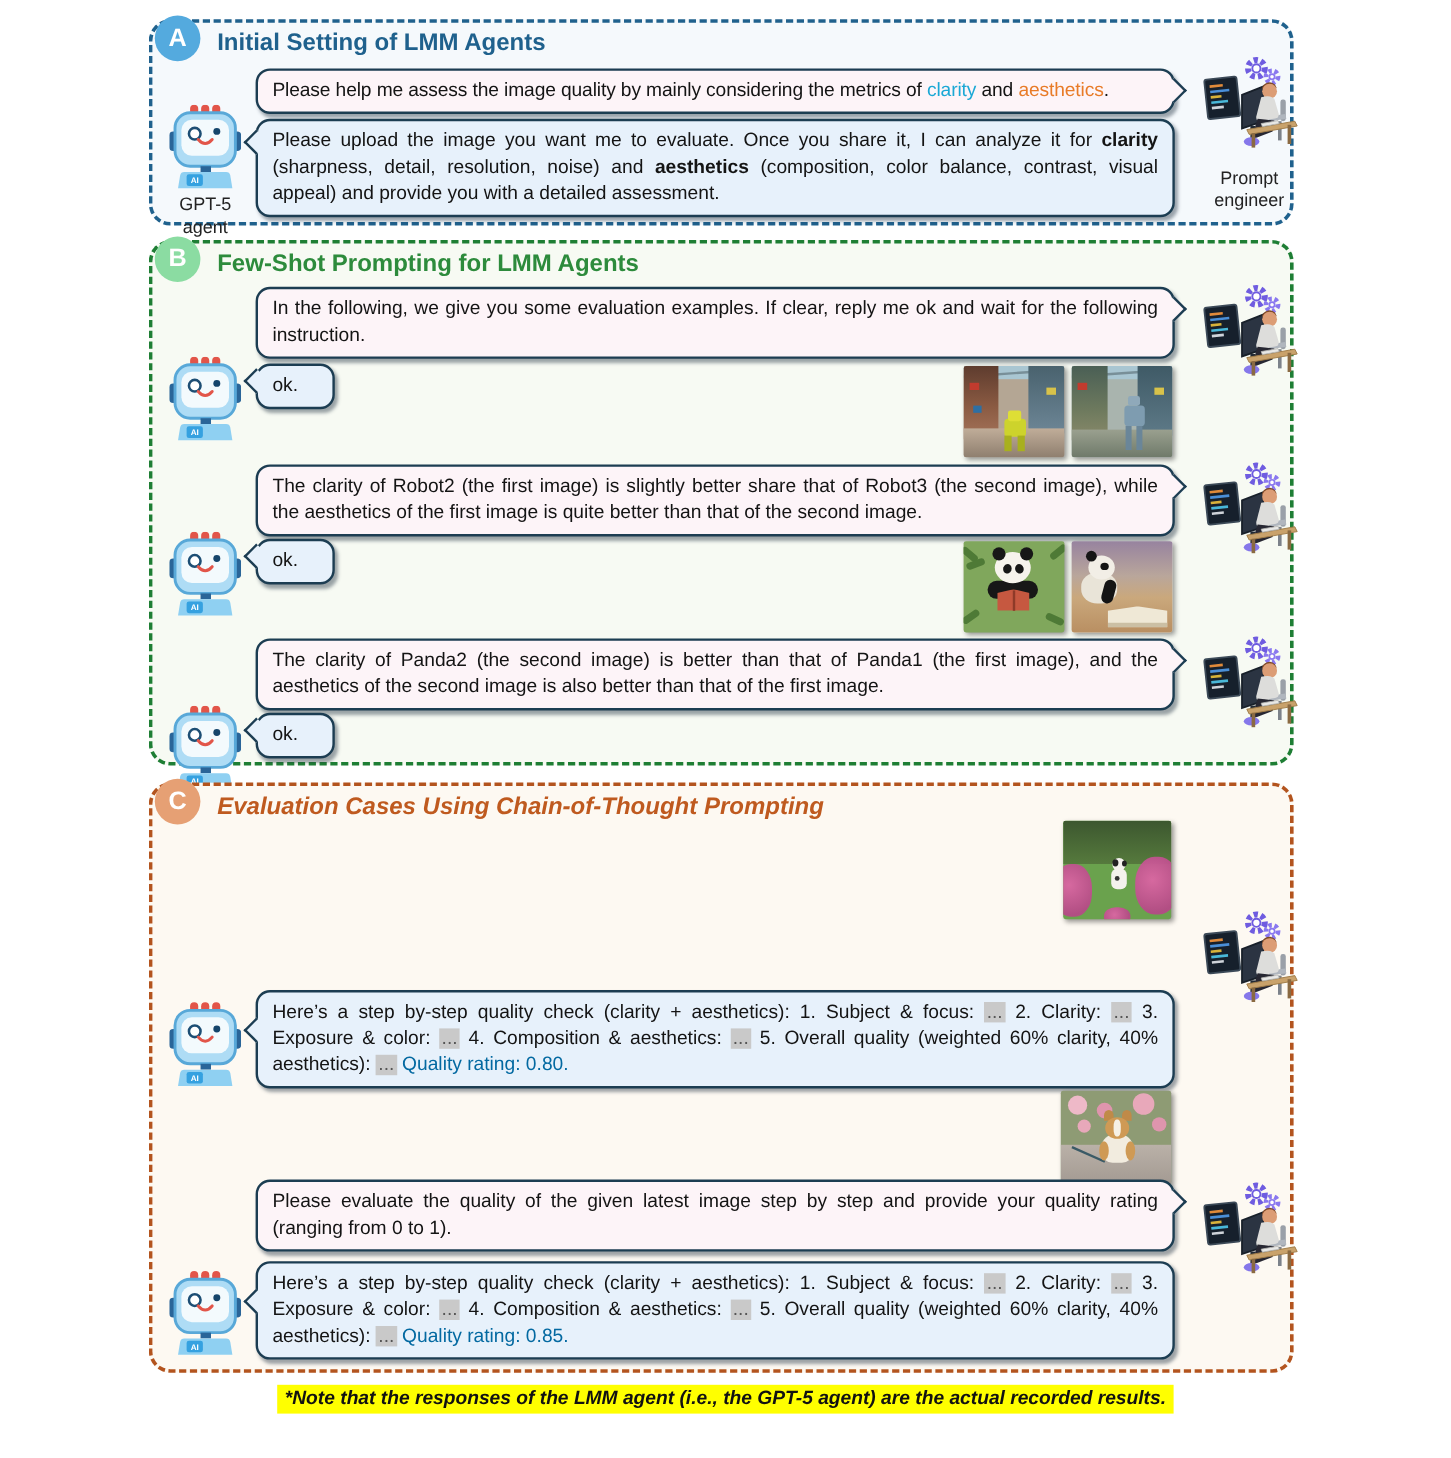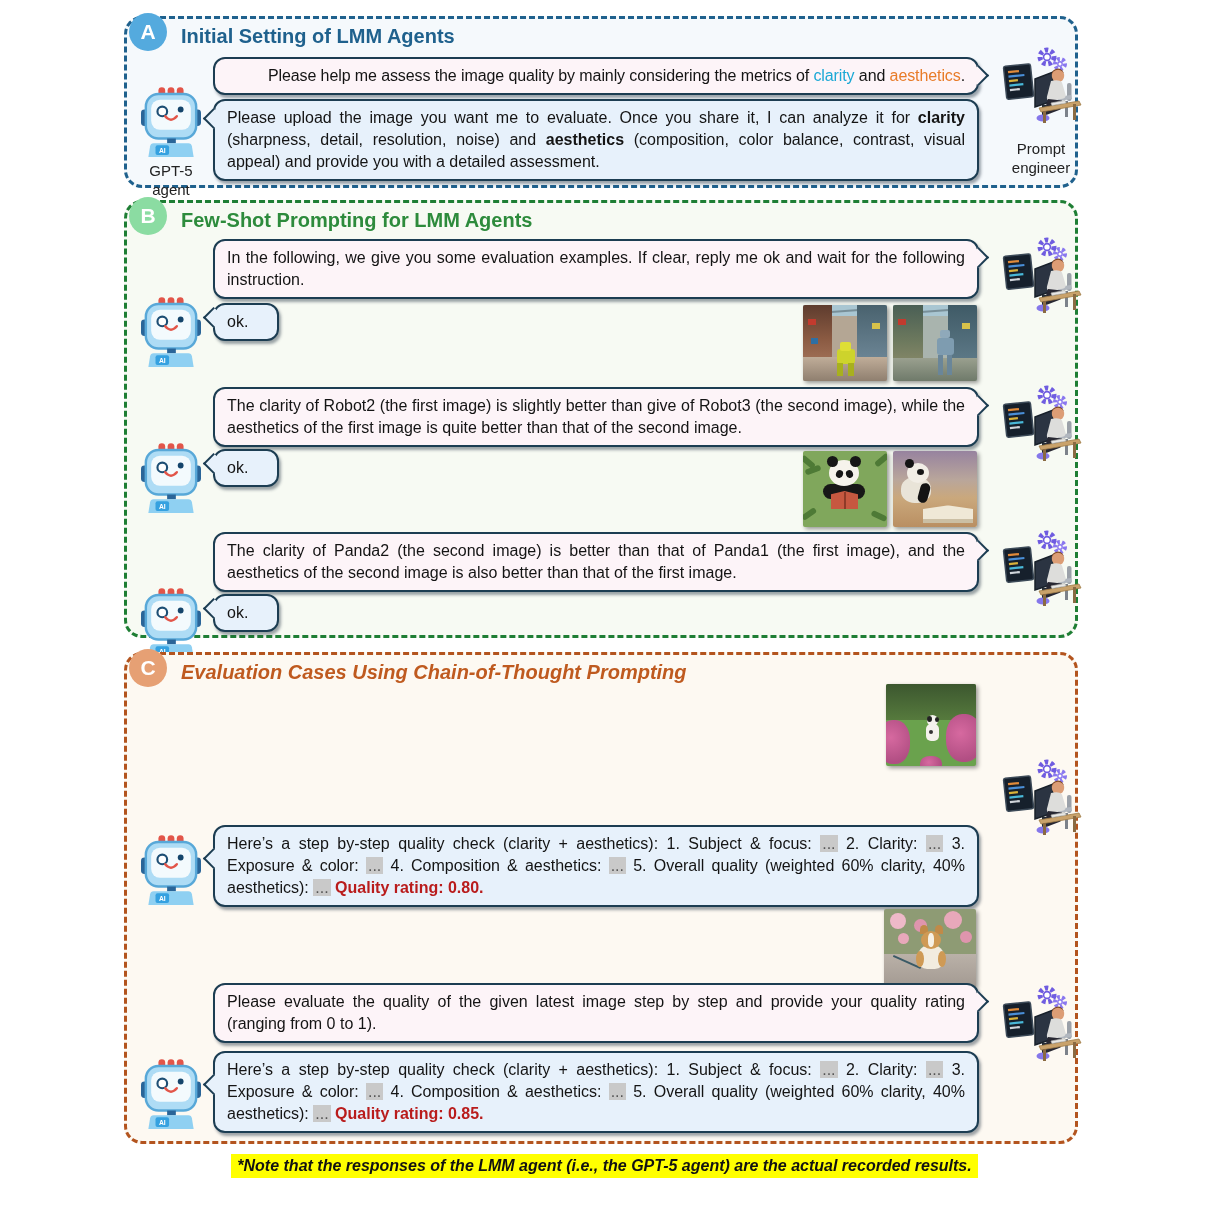--- a/index.html
+++ b/index.html
@@ -23,35 +23,35 @@
   .title-a { color:#1f618d; } .title-b { color:#2d8b3c; } .title-c { color:#bf5a1f;font-style:italic; }
 
   
   .bubble {
     position:absolute; left:86px; width:766px; background:#fdf4f8;
     border:2px solid #1c3d52; border-radius:12px; padding:6px 12px;
     font-size:16px; line-height:22px; text-align:justify; color:#141414;
     box-shadow:2px 3px 3px rgba(40,55,70,.45);
   }
   .bubble-agent { background:#e7f1fb; }
-  .one-line { white-space:nowrap; letter-spacing:-0.1px; text-align:right; }
+  .one-line { white-space:nowrap; letter-spacing:-0.1px; text-align:left; }
   .ok-bubble { width:66px; text-align:left; }
   .tail {
     content:""; position:absolute; width:15px; height:15px; background:inherit;
     transform:rotate(45deg);
   }
   .tail-r { right:-9px; top:9px; border-top:2px solid #1c3d52; border-right:2px solid #1c3d52; }
   .tail-l { left:-9px; top:10px; border-left:2px solid #1c3d52; border-bottom:2px solid #1c3d52; }
   
   .seg-cyan { color:#1ba8d5; }
   .seg-orange { color:#e87b28; }
   .seg-bold { font-weight:bold; }
   .seg-hl { background:#35e9f2; }
   .seg-dots { background:#c9c9c9; color:#555; padding:0 2px; }
-  .seg-red { color:#b91c1c; font-weight:bold;margin-top:25px; }
+  .seg-red { color:#0369a1; font-weight:normal;margin-top:25px; }
 
   
   .robot-icon { position:absolute; left:14px; width:60px; height:74px; }
   .eng-icon { position:absolute; left:872px; width:84px; height:96px; }
   .char-label { position:absolute; font-size:15px; color:#222; text-align:center; line-height:19px; }
 
   
   .ph { position:absolute; overflow:hidden; border-radius:2px; box-shadow:2px 2px 4px rgba(0,0,0,.4); }
   .ph div { position:absolute; }
   
@@ -264,21 +264,21 @@
         <div class="patch3"></div>
       <div class="road2"></div>
       <div class="br-body"></div>
       <div class="br-head"></div>
       <div class="br-leg1"></div>
         <div class="br-leg2"></div>
     </div>
 
     <div class="bubble" style="top:184px">
       <span class="tail tail-r"></span>
-      <span><span>The clarity of Robot2 (the first image) is slightly better than give of Robot3 (the second image), while the aesthetics of the first image is quite better than that of the second image.</span></span>
+      <span><span>The clarity of Robot2 (the first image) is slightly better share that of Robot3 (the second image), while the aesthetics of the first image is quite better than that of the second image.</span></span>
     </div>
     <svg class="eng-icon" style="top:180px">
         <use href="#sym-eng"></use>
       </svg>
 
     <svg class="robot-icon" style="top:240px">
         <use href="#sym-robot"></use>
       </svg>
     <div class="bubble bubble-agent ok-bubble" style="top:246px">
       <span class="tail tail-l" style="top:5px"></span>

